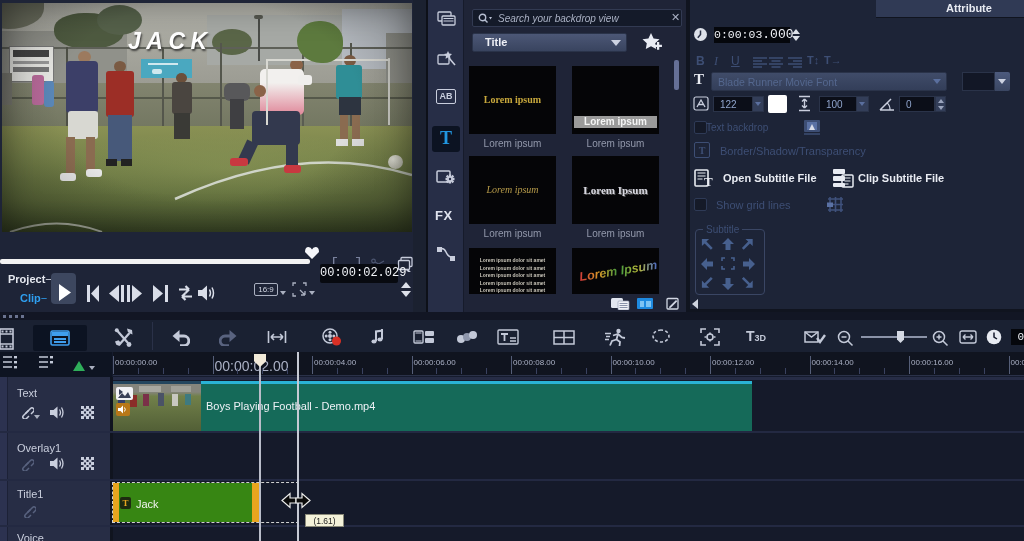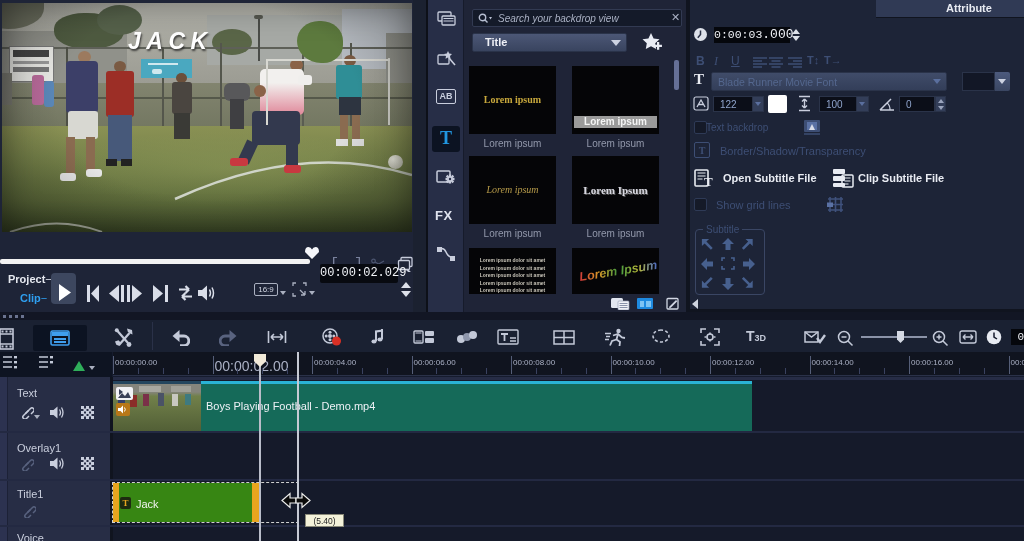--- a/index.html
+++ b/index.html
@@ -803,13 +803,13 @@
 
 <div class="abs" style="left:254px;top:354px;width:12px;height:13px;background:#f2ead8;clip-path:polygon(0 0,100% 0,100% 55%,50% 100%,0 55%)"></div>
 
 <svg class="abs" style="left:281px;top:491px" width="30" height="19" viewBox="0 0 30 19">
     <g>
       <path d="M1 9.5 L9 2.5 V7 H15 V12 H9 V16.5 Z" fill="#0a0a0a" stroke="#ececec" stroke-width="1.2"></path>
       <path d="M29 9.5 L21 2.5 V7 H15 V12 H21 V16.5 Z" fill="#0a0a0a" stroke="#ececec" stroke-width="1.2"></path>
     </g>
   </svg>
 
-<div class="abs" style="left:305px;top:514px;width:39px;height:13px;background:#f4f2da;border:1px solid #8a8a7a;color:#222;font-size:8.5px;text-align:center;line-height:12px">(5.40)</div>
+<div class="abs" style="left:305px;top:514px;width:39px;height:13px;background:#f4f2da;border:1px solid #8a8a7a;color:#222;font-size:8.5px;text-align:center;line-height:12px">(1.61)</div>
 
 </body></html>

